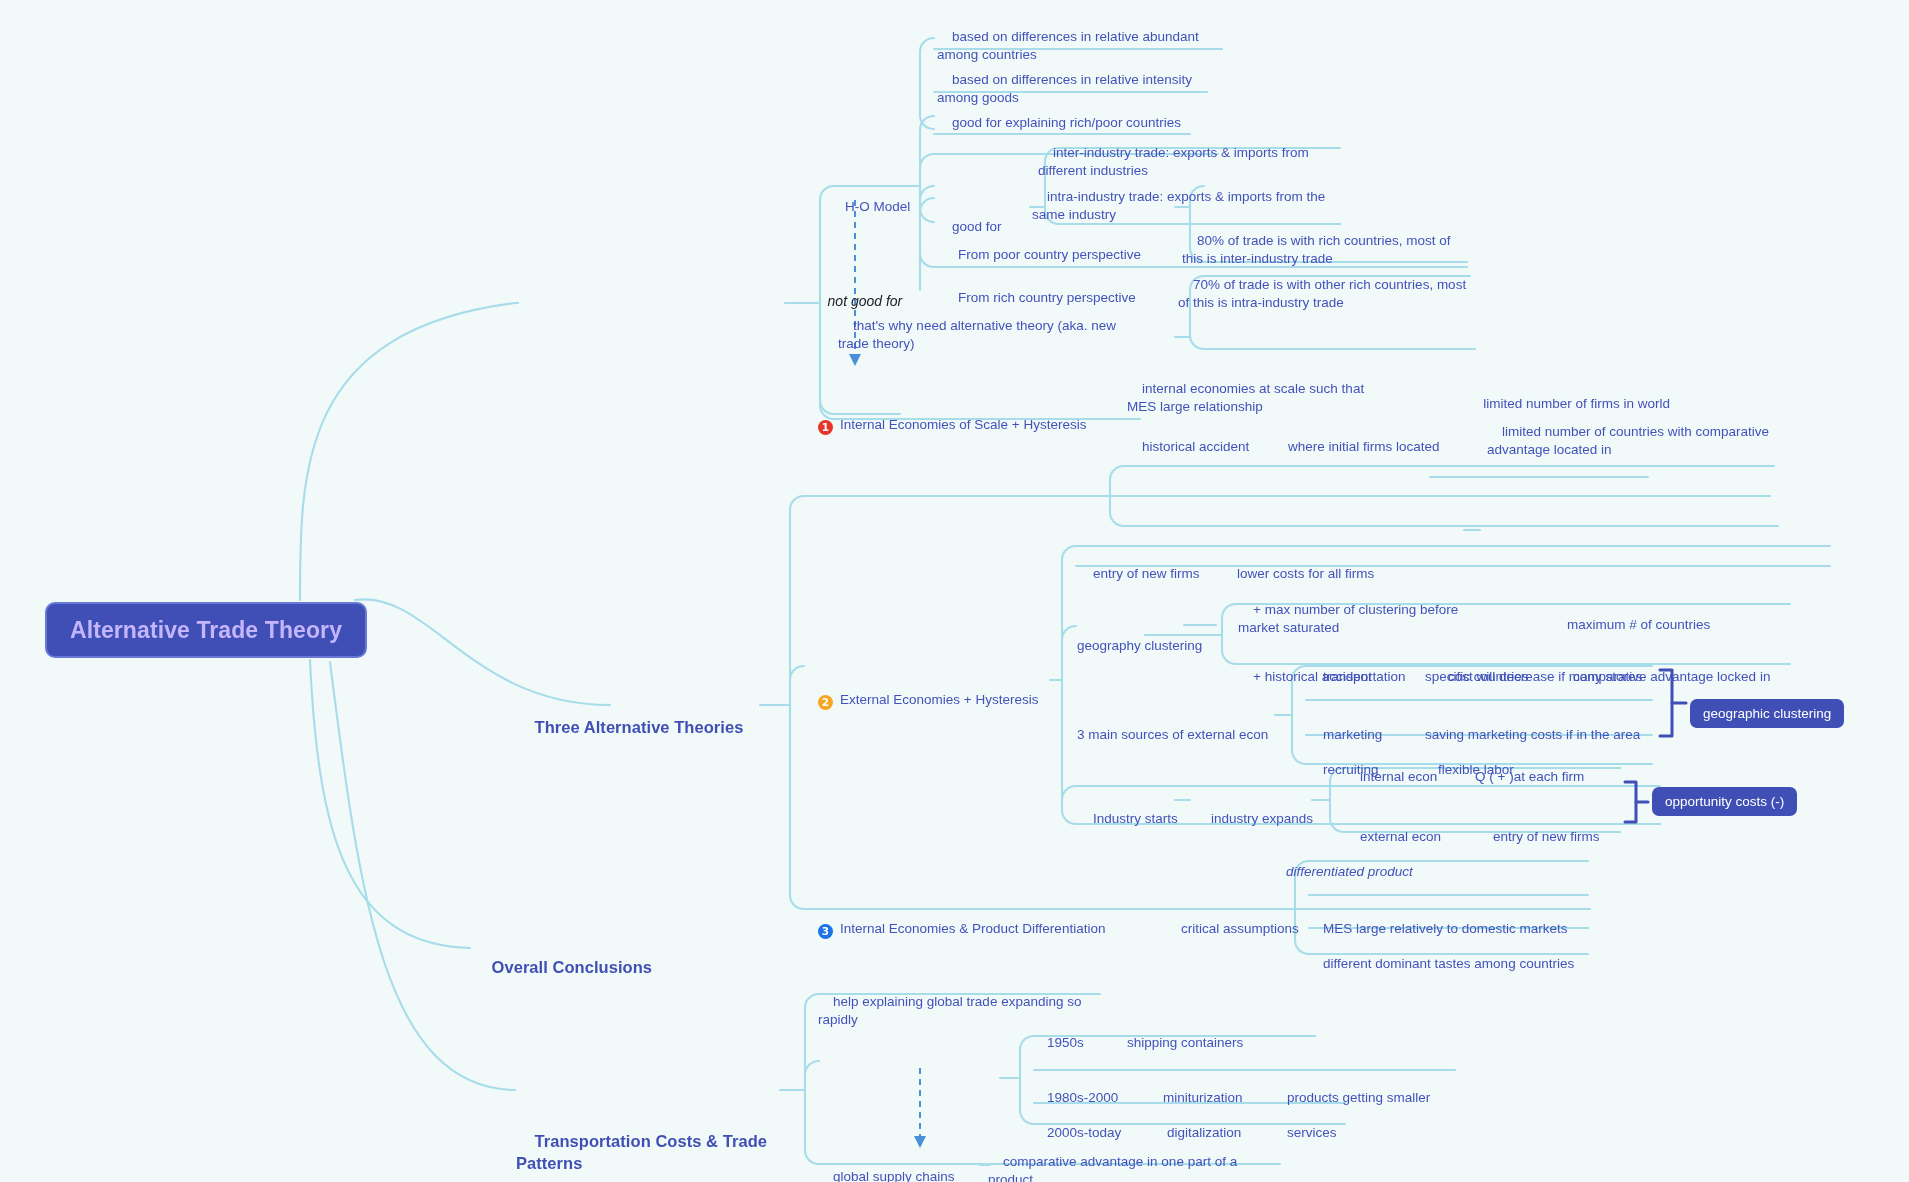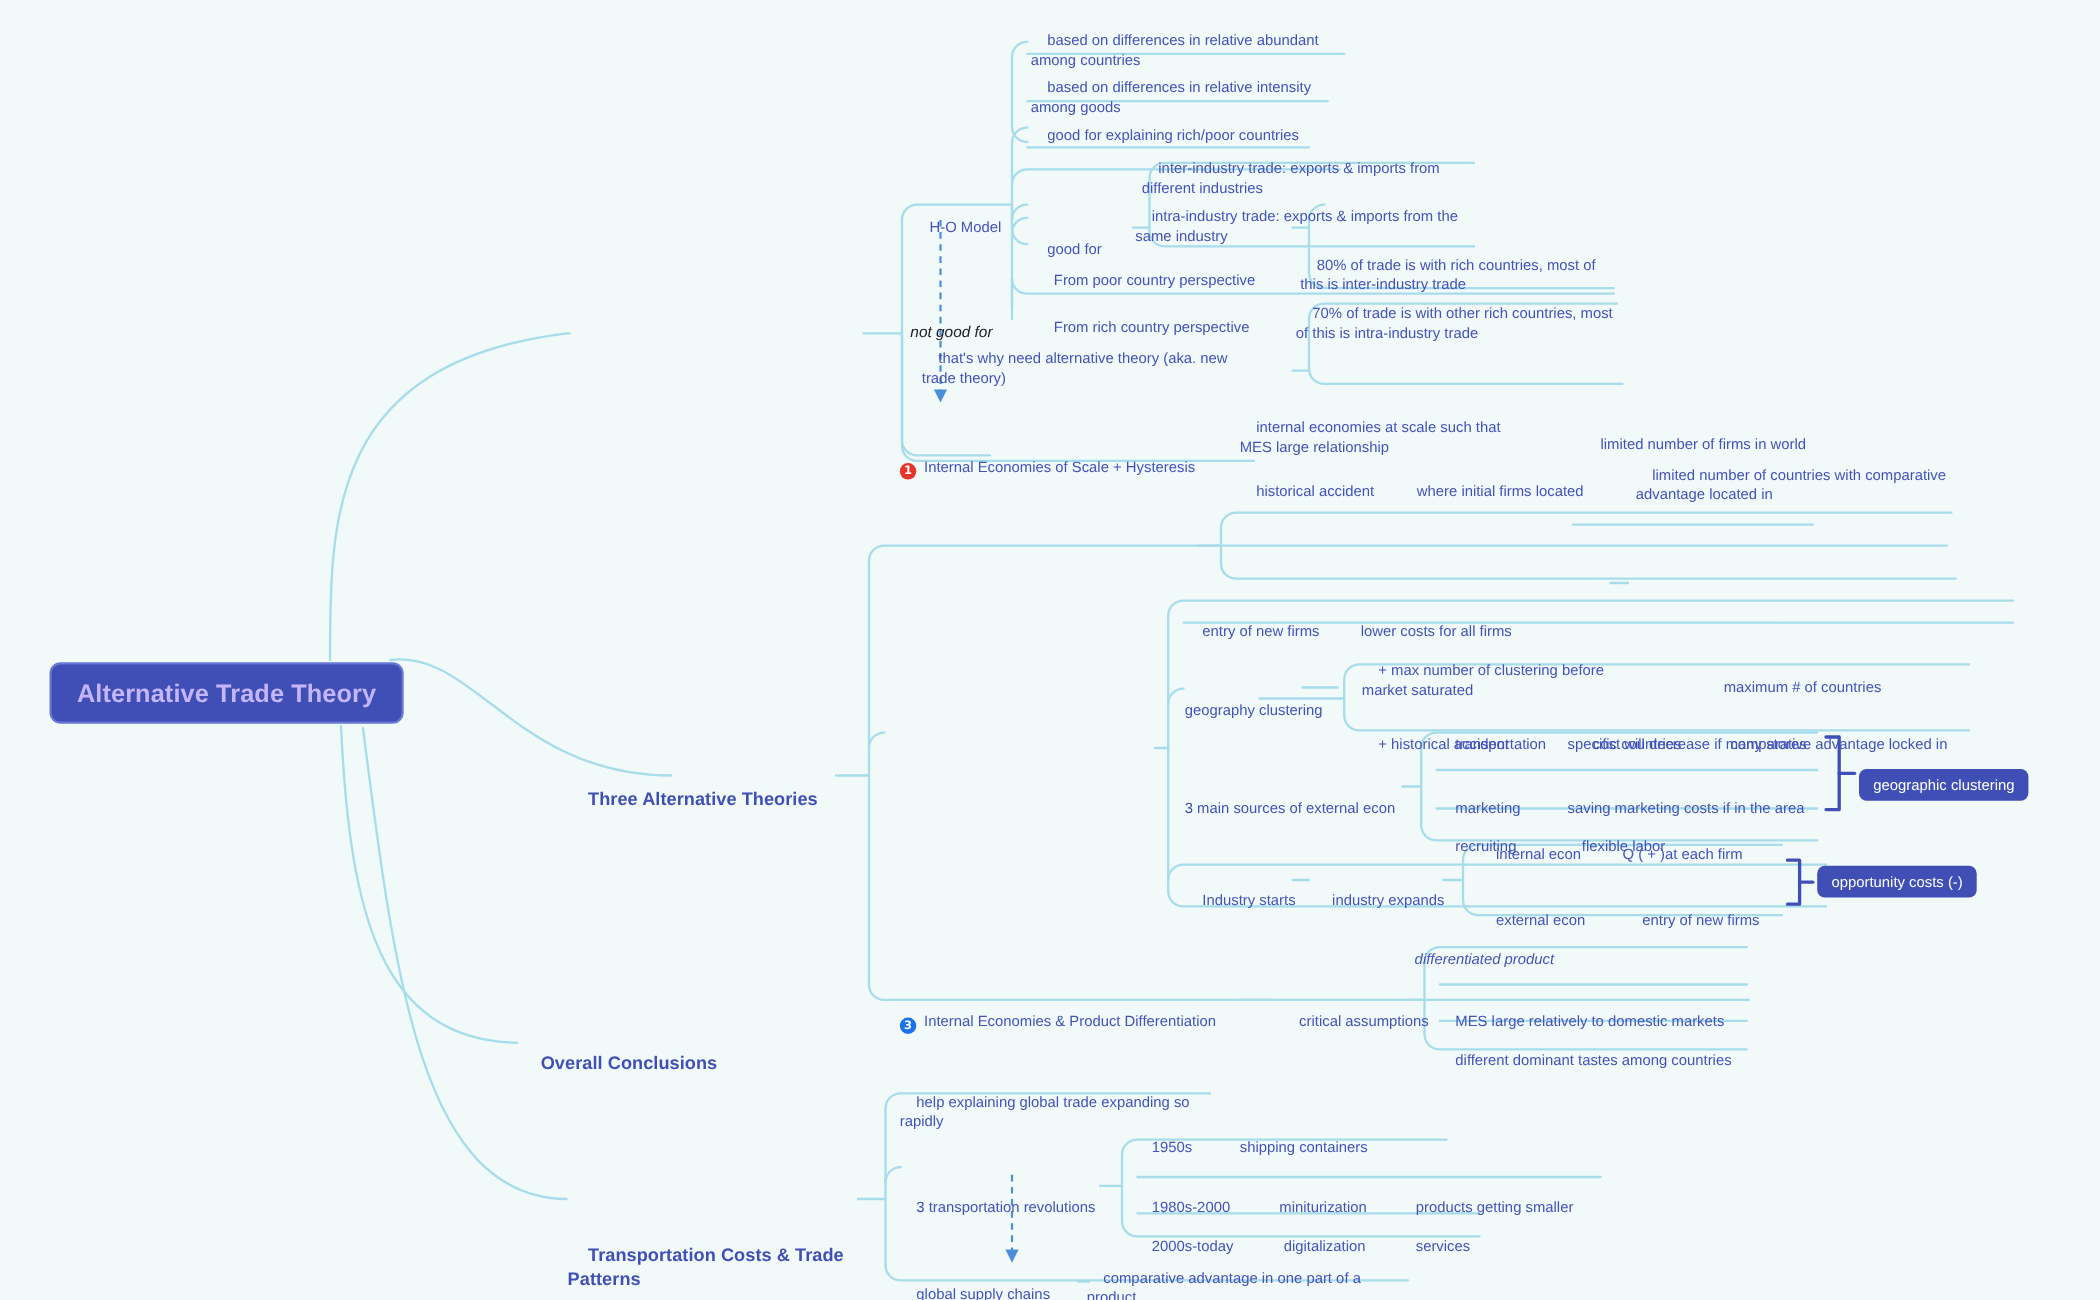--- a/index.html
+++ b/index.html
@@ -321,36 +321,39 @@
   </div>
 
   <div class="node n" style="left:803px; top:398px; width:290px;">
     <span class="badge badge-1">1</span><span>Internal Economies of Scale + Hysteresis</span>
   </div>
 
   <div class="node n" style="left:1127px; top:362px; width:260px;">
     <span>internal economies at scale such that MES large relationship</span>
   </div>
 
-  <div class="node n" style="left:1440px; top:377px; width:230px;">
+  <div class="node n" style="left:1440px; top:377px; width:230px;text-align:right;">
     <span>limited number of firms in world</span>
   </div>
 
   <div class="node n" style="left:1127px; top:420px; width:190px;">
     <span>historical accident</span>
   </div>
 
   <div class="node n" style="left:1273px; top:420px; width:200px;">
     <span>where initial firms located</span>
   </div>
 
   <div class="node n" style="left:1487px; top:405px; width:310px;">
     <span>limited number of countries with comparative advantage located in</span>
   </div>
 
+  <div class="node n" style="left:803px; top:673px; width:280px;">
+    <span class="badge badge-2">2</span><span>External Economies + Hysteresis</span>
+  </div>
 
   <div class="node n" style="left:1078px; top:547px; width:190px;">
     <span>entry of new firms</span>
   </div>
 
   <div class="node n" style="left:1222px; top:547px; width:230px;">
     <span>lower costs for all firms</span>
   </div>
 
   <div class="node n" style="left:1062px; top:619px; width:180px;">
@@ -446,23 +449,20 @@
     <span>MES large relatively to domestic markets</span>
   </div>
   <div class="node n" style="left:1308px; top:937px; width:300px;">
     <span>different dominant tastes among countries</span>
   </div>
 
   <div class="node n" style="left:818px; top:975px; width:280px;">
     <span>help explaining global trade expanding so rapidly</span>
   </div>
 
-  <div class="node n" style="left:818px; top:1071px; width:200px;">
-    <span>3 transportation revolutions</span>
-  </div>
 
   <div class="node n" style="left:1032px; top:1016px; width:90px;">
     <span>1950s</span>
   </div>
   <div class="node n" style="left:1112px; top:1016px; width:200px;">
     <span>shipping containers</span>
   </div>
 
   <div class="node n" style="left:1032px; top:1071px; width:110px;">
     <span>1980s-2000</span>

